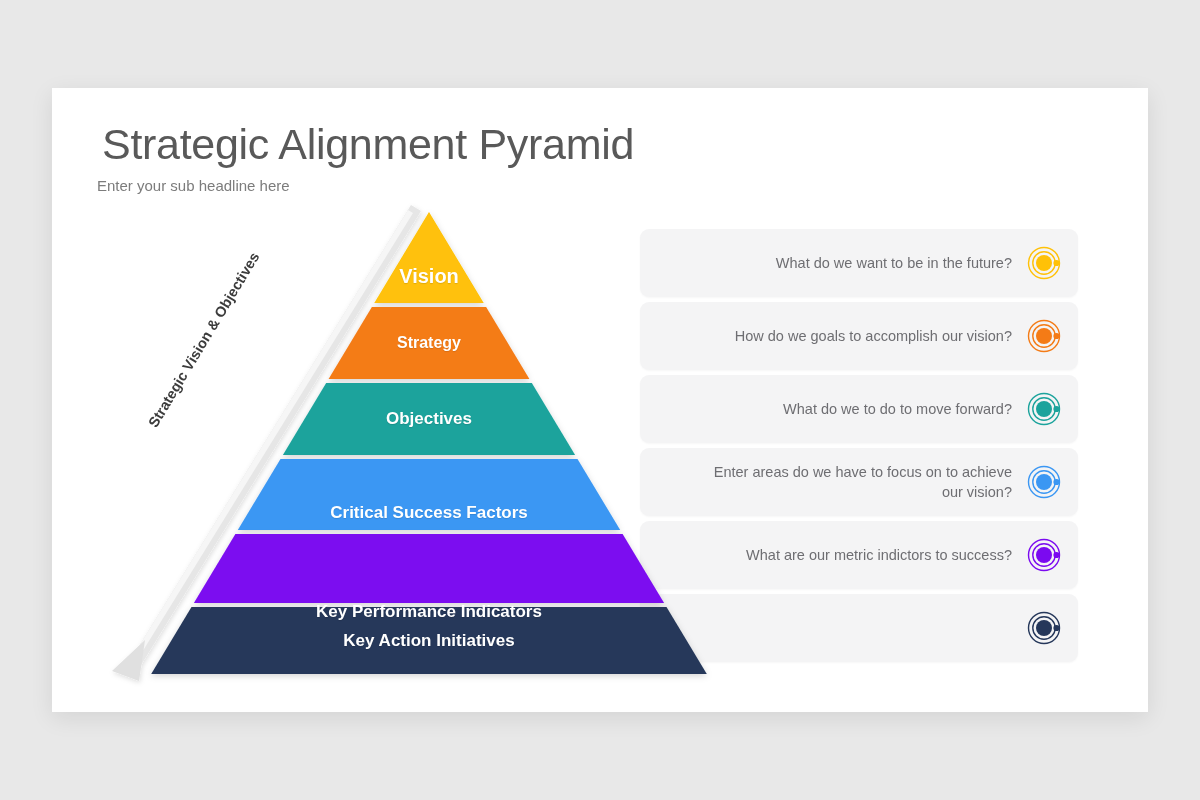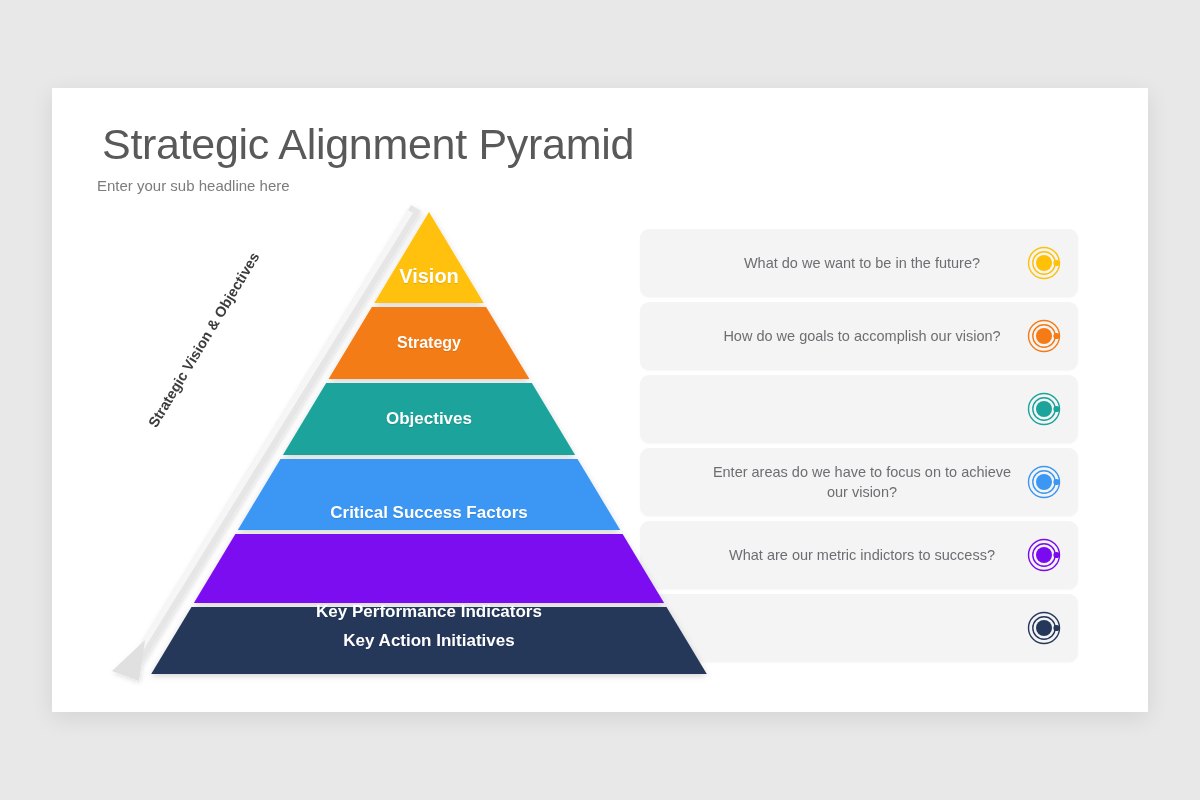--- a/index.html
+++ b/index.html
@@ -68,21 +68,21 @@
     background: #f4f4f5;
     border-radius: 9px;
     box-shadow: 0 1px 2px rgba(0,0,0,0.035);
   }
   .qrow-text {
     position: absolute;
     right: 66px;
     top: 50%;
     transform: translateY(-50%);
     width: 300px;
-    text-align: center;
+    text-align: right;
     font-size: 14.5px;
     line-height: 20px;
     color: #6e6e72;
   }
   .qrow-icon {
     position: absolute;
     right: 12px;
     top: 50%;
     transform: translateY(-50%);
     width: 42px;
@@ -145,20 +145,21 @@
       <div class="qrow" style="top: 302px; height: 68px;">
         <div class="qrow-text">How do we goals to accomplish our vision?</div>
         <svg class="qrow-icon" viewBox="0 0 42 42">
           <circle cx="20" cy="21" r="15.5" fill="none" stroke="#F47B16" stroke-width="1.4"></circle>
           <circle cx="20" cy="21" r="11.2" fill="none" stroke="#F47B16" stroke-width="1.4"></circle>
           <circle cx="20" cy="21" r="8" fill="#F47B16"></circle>
           <circle cx="32.5" cy="21" r="3.1" fill="#F47B16"></circle>
         </svg>
       </div>
       <div class="qrow" style="top: 375px; height: 68px;">
+        <div class="qrow-text">What do we to do to move forward?</div>
         <svg class="qrow-icon" viewBox="0 0 42 42">
           <circle cx="20" cy="21" r="15.5" fill="none" stroke="#1BA39C" stroke-width="1.4"></circle>
           <circle cx="20" cy="21" r="11.2" fill="none" stroke="#1BA39C" stroke-width="1.4"></circle>
           <circle cx="20" cy="21" r="8" fill="#1BA39C"></circle>
           <circle cx="32.5" cy="21" r="3.1" fill="#1BA39C"></circle>
         </svg>
       </div>
       <div class="qrow" style="top: 448px; height: 68px;">
         <div class="qrow-text">Enter areas do we have to focus on to achieve our vision?</div>
         <svg class="qrow-icon" viewBox="0 0 42 42">

